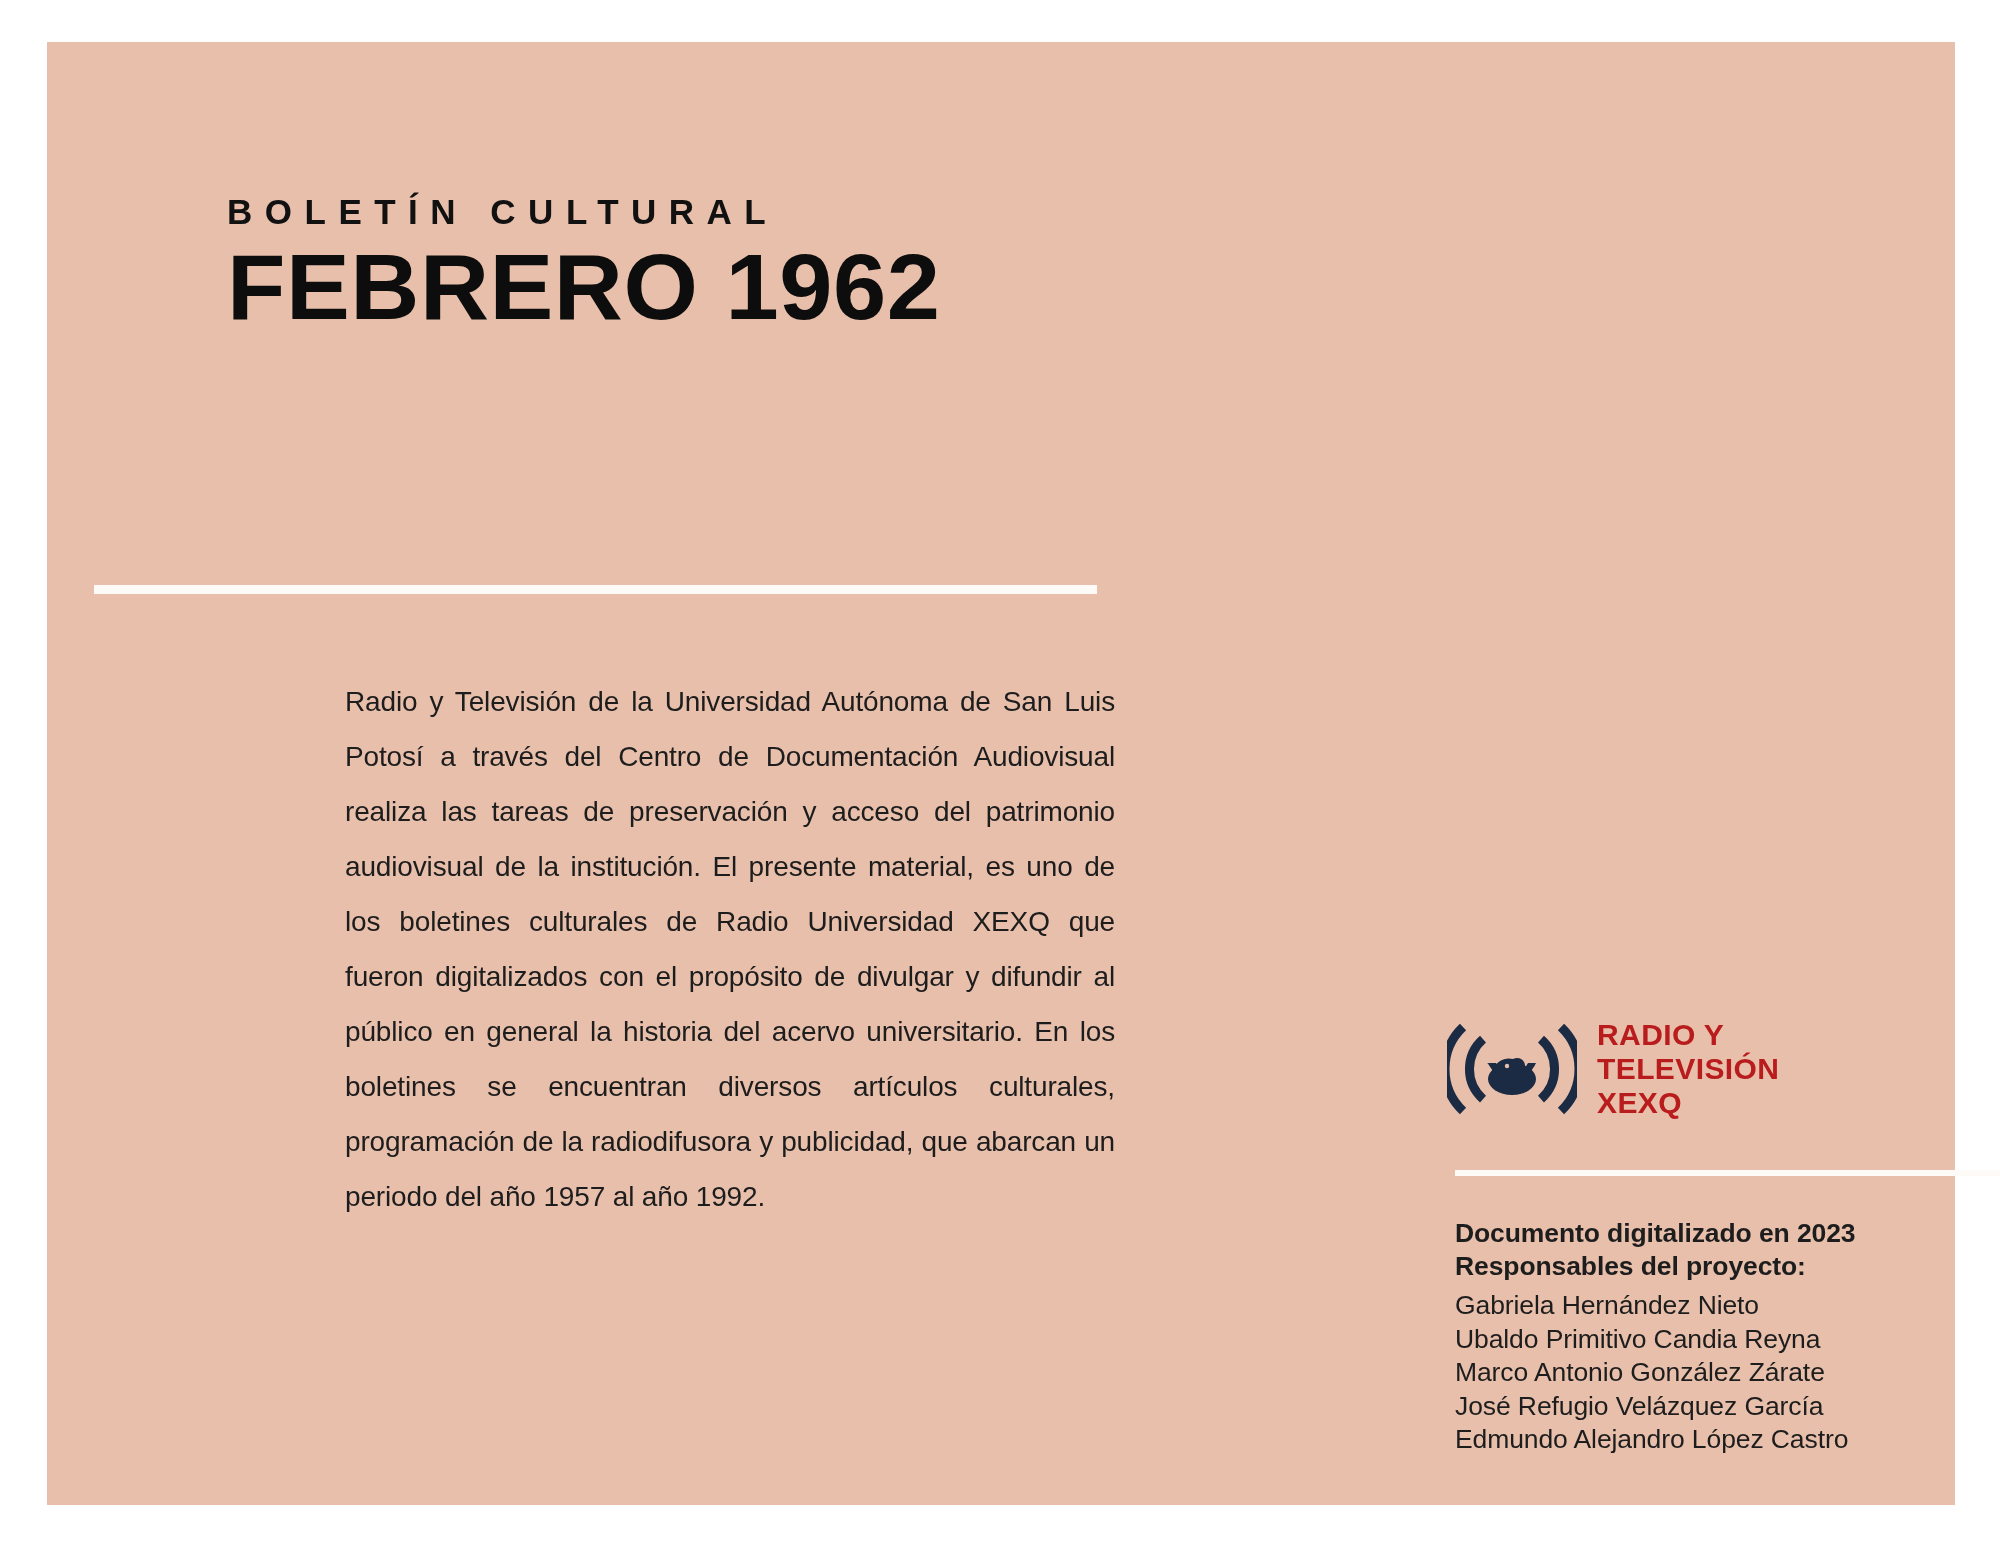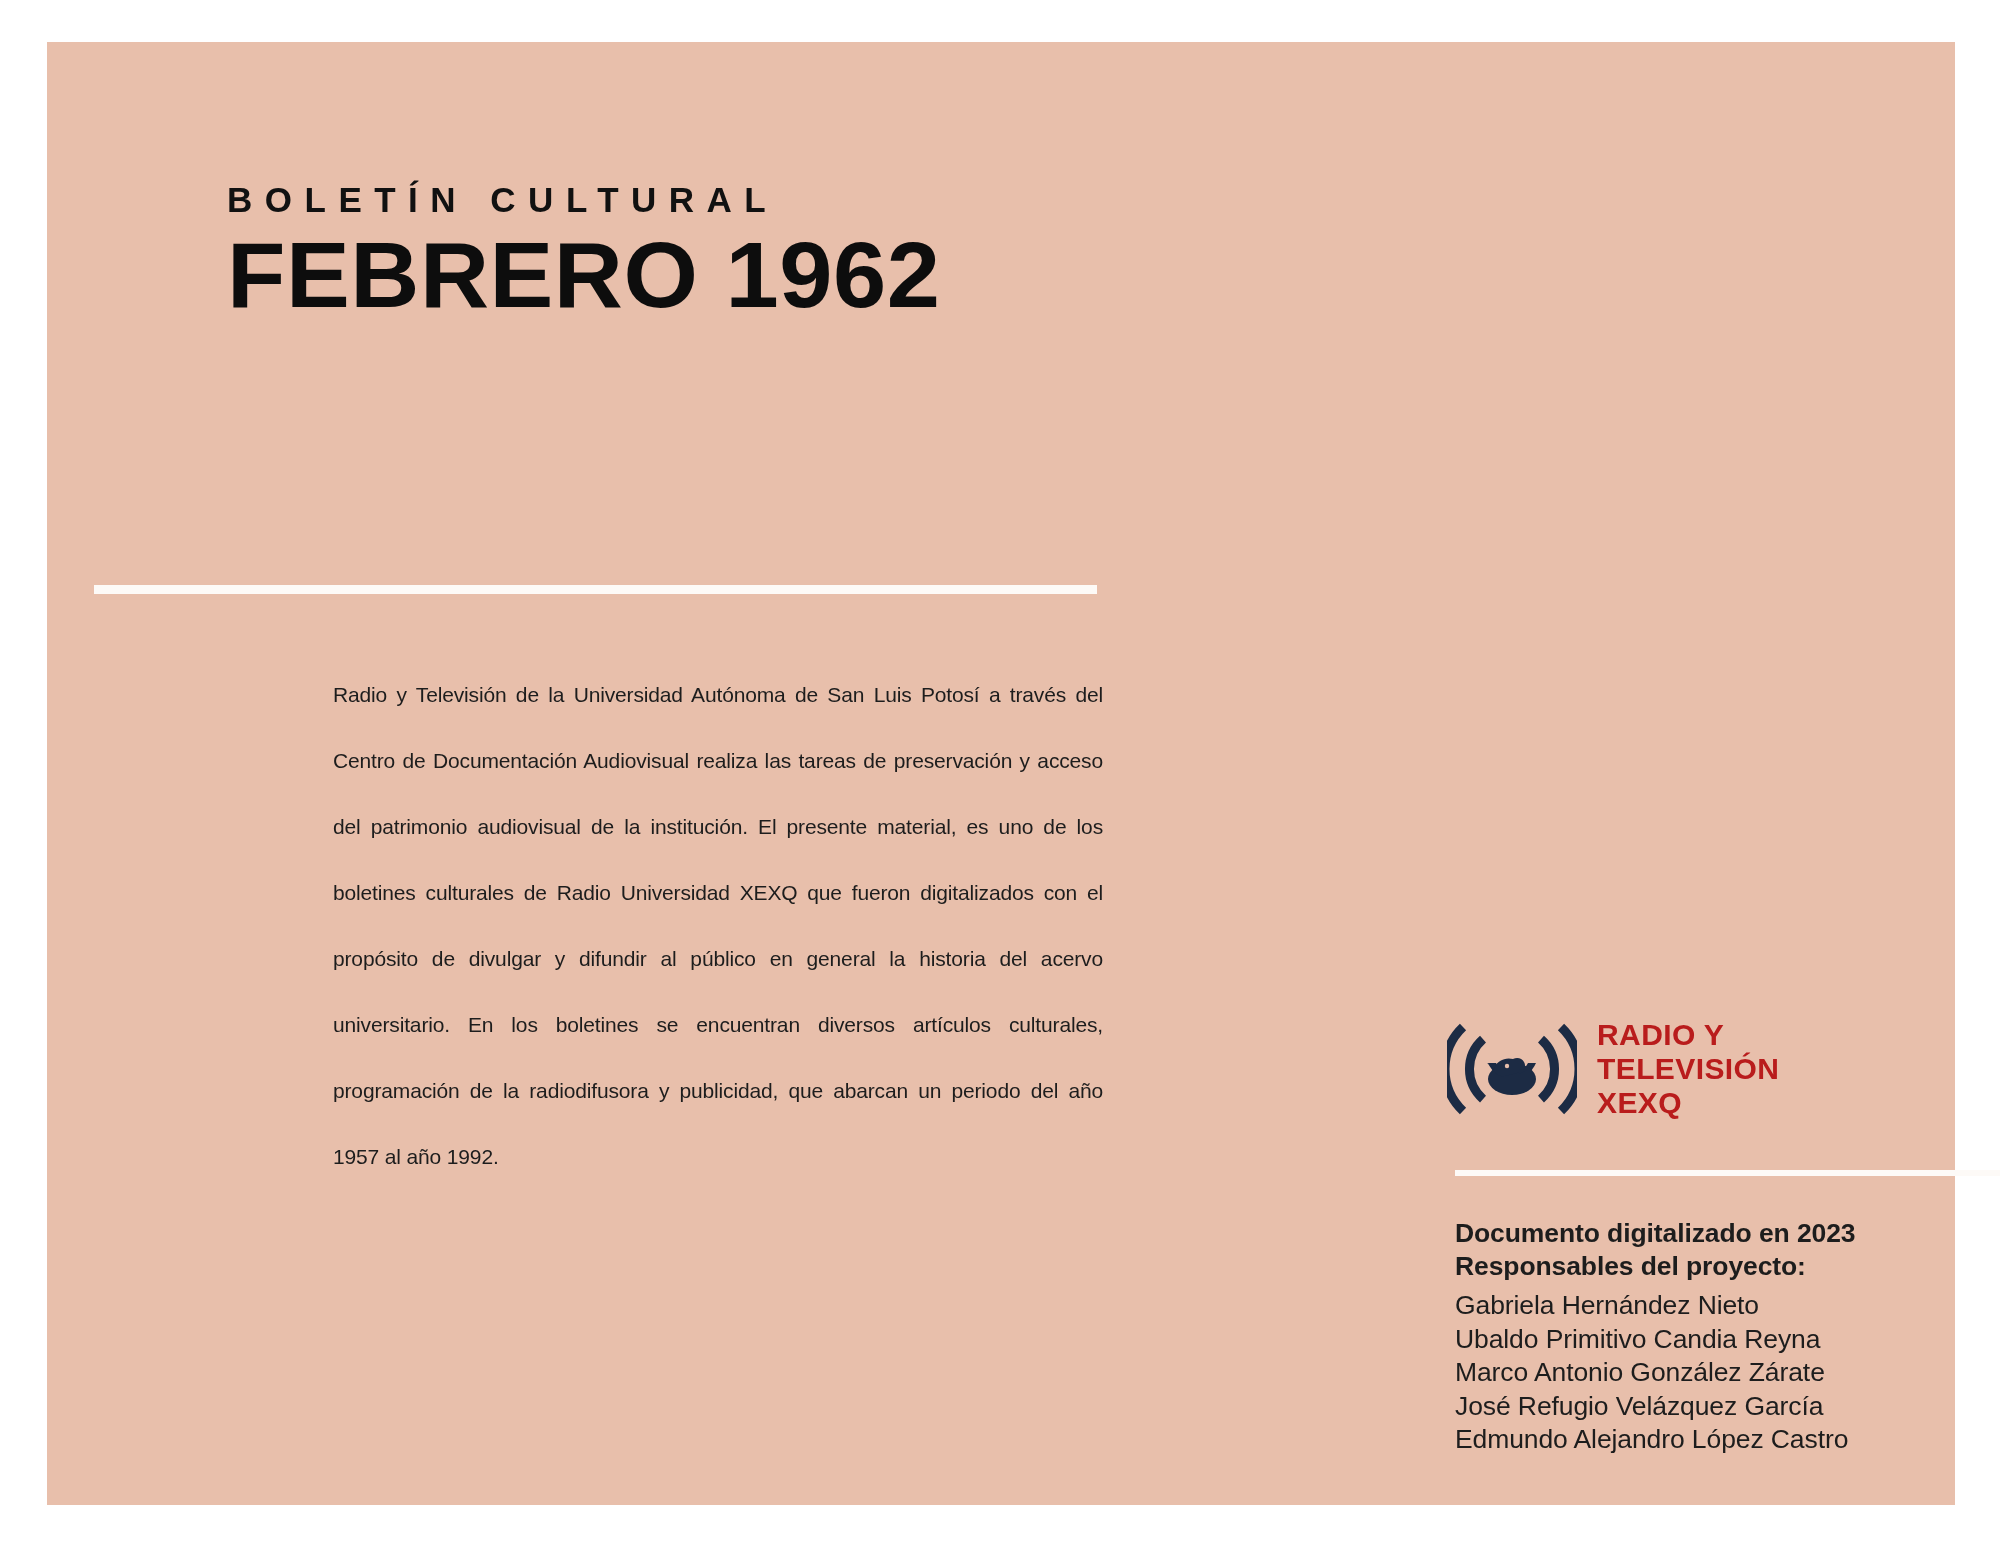--- a/index.html
+++ b/index.html
@@ -40,21 +40,21 @@
     top: 140px;
     width: 900px;
   }
   .kicker {
     font-family: "Liberation Sans", sans-serif;
     font-size: 35px;
     font-weight: 700;
     letter-spacing: 12.5px;
     color: #111111;
     line-height: 1;
-    margin: 0 0 10px 0;
+    margin: 12px 0 10px 0;
     white-space: nowrap;
   }
   .main-title {
     font-family: "Liberation Sans", sans-serif;
     font-size: 92px;
     font-weight: 700;
     letter-spacing: 0.5px;
     color: #0d0d0d;
     line-height: 1.05;
     margin: 0;
@@ -81,26 +81,26 @@
     background: #fdfaf7;
   }
 
   
   .intro-text {
     position: absolute;
     left: 286px;
     top: 620px;
     width: 770px;
     font-family: "Liberation Sans", sans-serif;
-    font-size: 21px;
-    line-height: 66px;
+    font-size: 28px;
+    line-height: 55px;
     color: #1d1d1d;
     text-align: justify;
     text-justify: inter-word;
-    margin: 0;
+    margin: 12px;
     letter-spacing: -0.15px;
   }
 
   
   .logo {
     position: absolute;
     left: 1400px;
     top: 968px;
     width: 330px;
     height: 118px;

